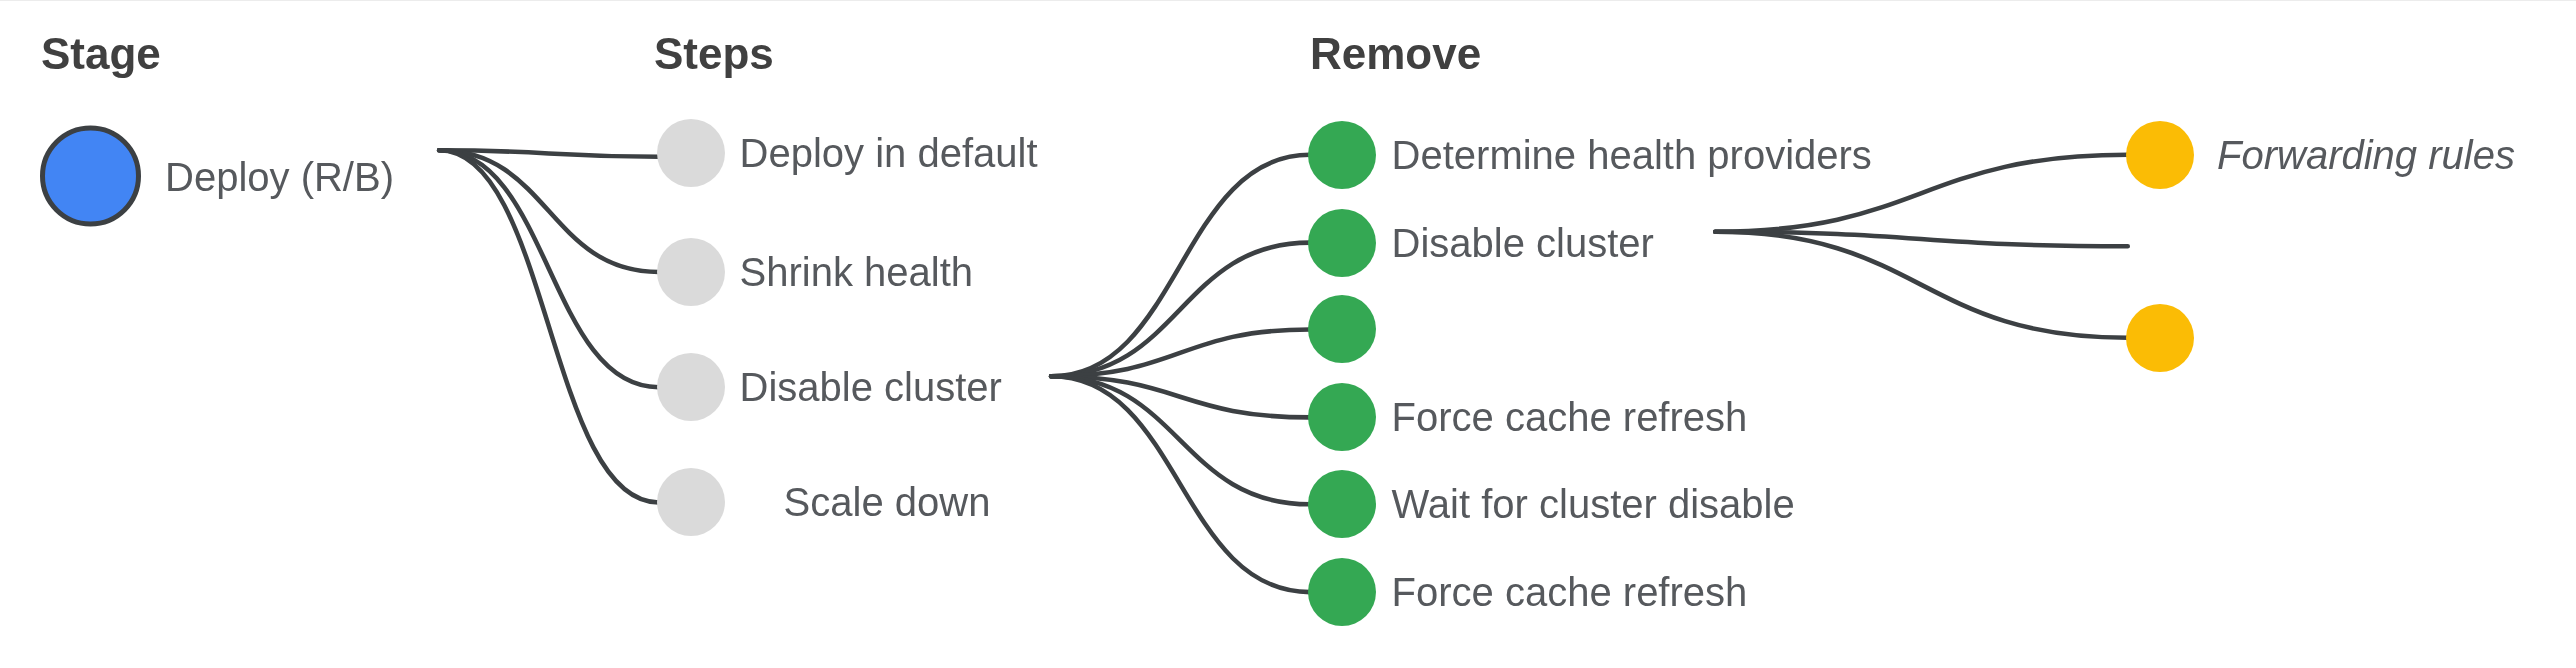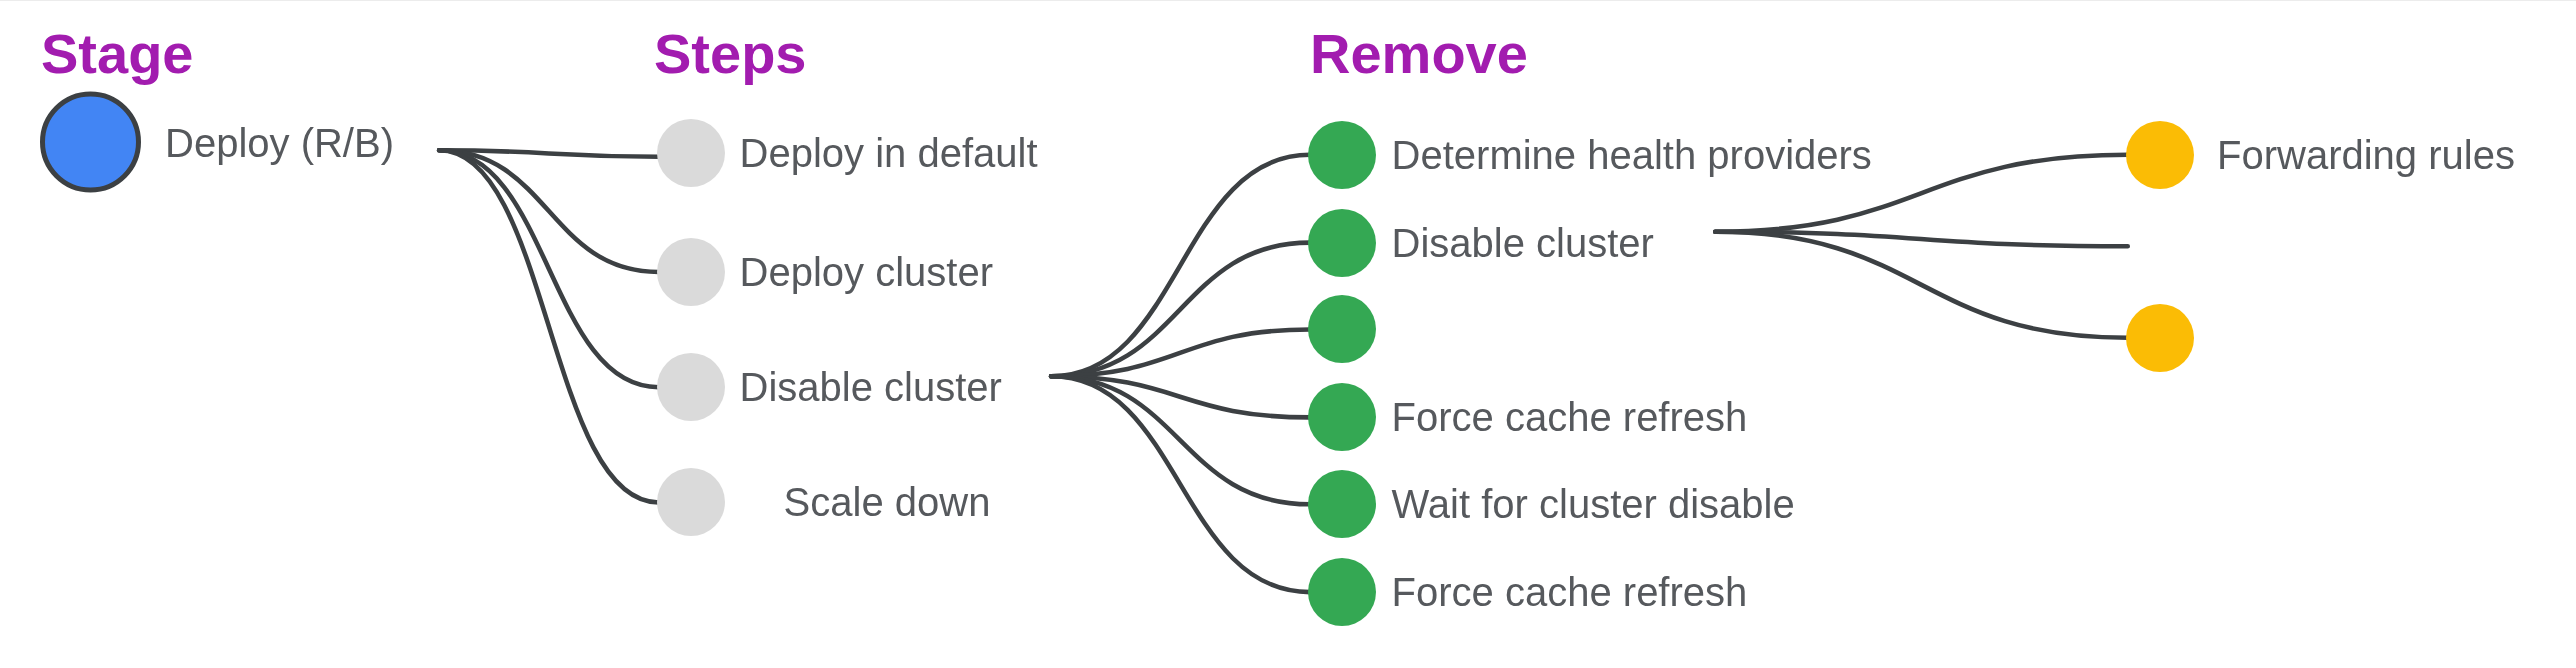--- a/index.html
+++ b/index.html
@@ -8,21 +8,21 @@
     width:2576px;height:669px;
     background:#ffffff;
     border-top:1.8px solid #ececec;
     font-family:"Liberation Sans","DejaVu Sans",sans-serif;
     overflow:hidden;
   }
   #edge-layer{position:absolute;left:0;top:0;width:2576px;height:669px;}
   .edge{fill:none;stroke:#3c4043;stroke-width:5;stroke-linecap:round;}
   .col-header{
     position:absolute;
-    font-size:56px;font-weight:bold;color:#a21caf;
+    font-size:44px;font-weight:bold;color:#404040;
     line-height:44px;white-space:nowrap;
   }
   .node{
     position:absolute;display:flex;align-items:center;
     transform:translateY(-50%);white-space:nowrap;
   }
   .dot{
     width:68px;height:68px;border-radius:50%;flex:0 0 auto;
   }
   .dot-stage{
@@ -61,32 +61,32 @@
 
     <path class="edge" d="M1875,252 C2100,252 2100,168 2326,168"></path>
     <path class="edge" d="M1875,252 C2100,252 2100,268 2326,268"></path>
     <path class="edge" d="M1875,252 C2100,252 2100,368 2326,368"></path>
   </svg>
 
   <div class="col-header" style="left:41px;top:31px;">Stage</div>
   <div class="col-header" style="left:654px;top:31px;">Steps</div>
   <div class="col-header" style="left:1310px;top:31px;">Remove</div>
 
-  <div class="node" style="left:40px;top:141px;">
+  <div class="node" style="left:40px;top:175px;">
     <span class="dot-stage"></span>
     <span class="node-label gap-stage">Deploy (R/B)</span>
   </div>
 
   <div class="node" style="left:657px;top:152px;">
     <span class="dot dot-steps"></span>
     <span class="node-label gap-steps">Deploy in default</span>
   </div>
   <div class="node" style="left:657px;top:271px;">
     <span class="dot dot-steps"></span>
-    <span class="node-label gap-steps">Deploy cluster</span>
+    <span class="node-label gap-steps">Shrink health</span>
   </div>
   <div class="node" style="left:657px;top:386px;">
     <span class="dot dot-steps"></span>
     <span class="node-label gap-steps">Disable cluster</span>
   </div>
   <div class="node" style="left:657px;top:501px;gap:44px;">
     <span class="dot dot-steps"></span>
     <span class="node-label gap-steps">Scale down</span>
   </div>
 
@@ -107,21 +107,21 @@
   </div>
   <div class="node" style="left:1308px;top:503px;">
     <span class="dot dot-tasks"></span>
     <span class="node-label gap-tasks">Wait for cluster disable</span>
   </div>
   <div class="node" style="left:1308px;top:591px;">
     <span class="dot dot-tasks"></span>
     <span class="node-label gap-tasks">Force cache refresh</span>
   </div>
 
-  <div class="node" style="left:2126px;top:154px;">
+  <div class="node" style="left:2126px;top:154px;font-style:italic;">
     <span class="dot dot-operations"></span>
     <span class="node-label gap-operations">Forwarding rules</span>
   </div>
   <div class="node" style="left:2126px;top:337px;">
     <span class="dot dot-operations"></span>
   </div>
 
 </div>
 
 

